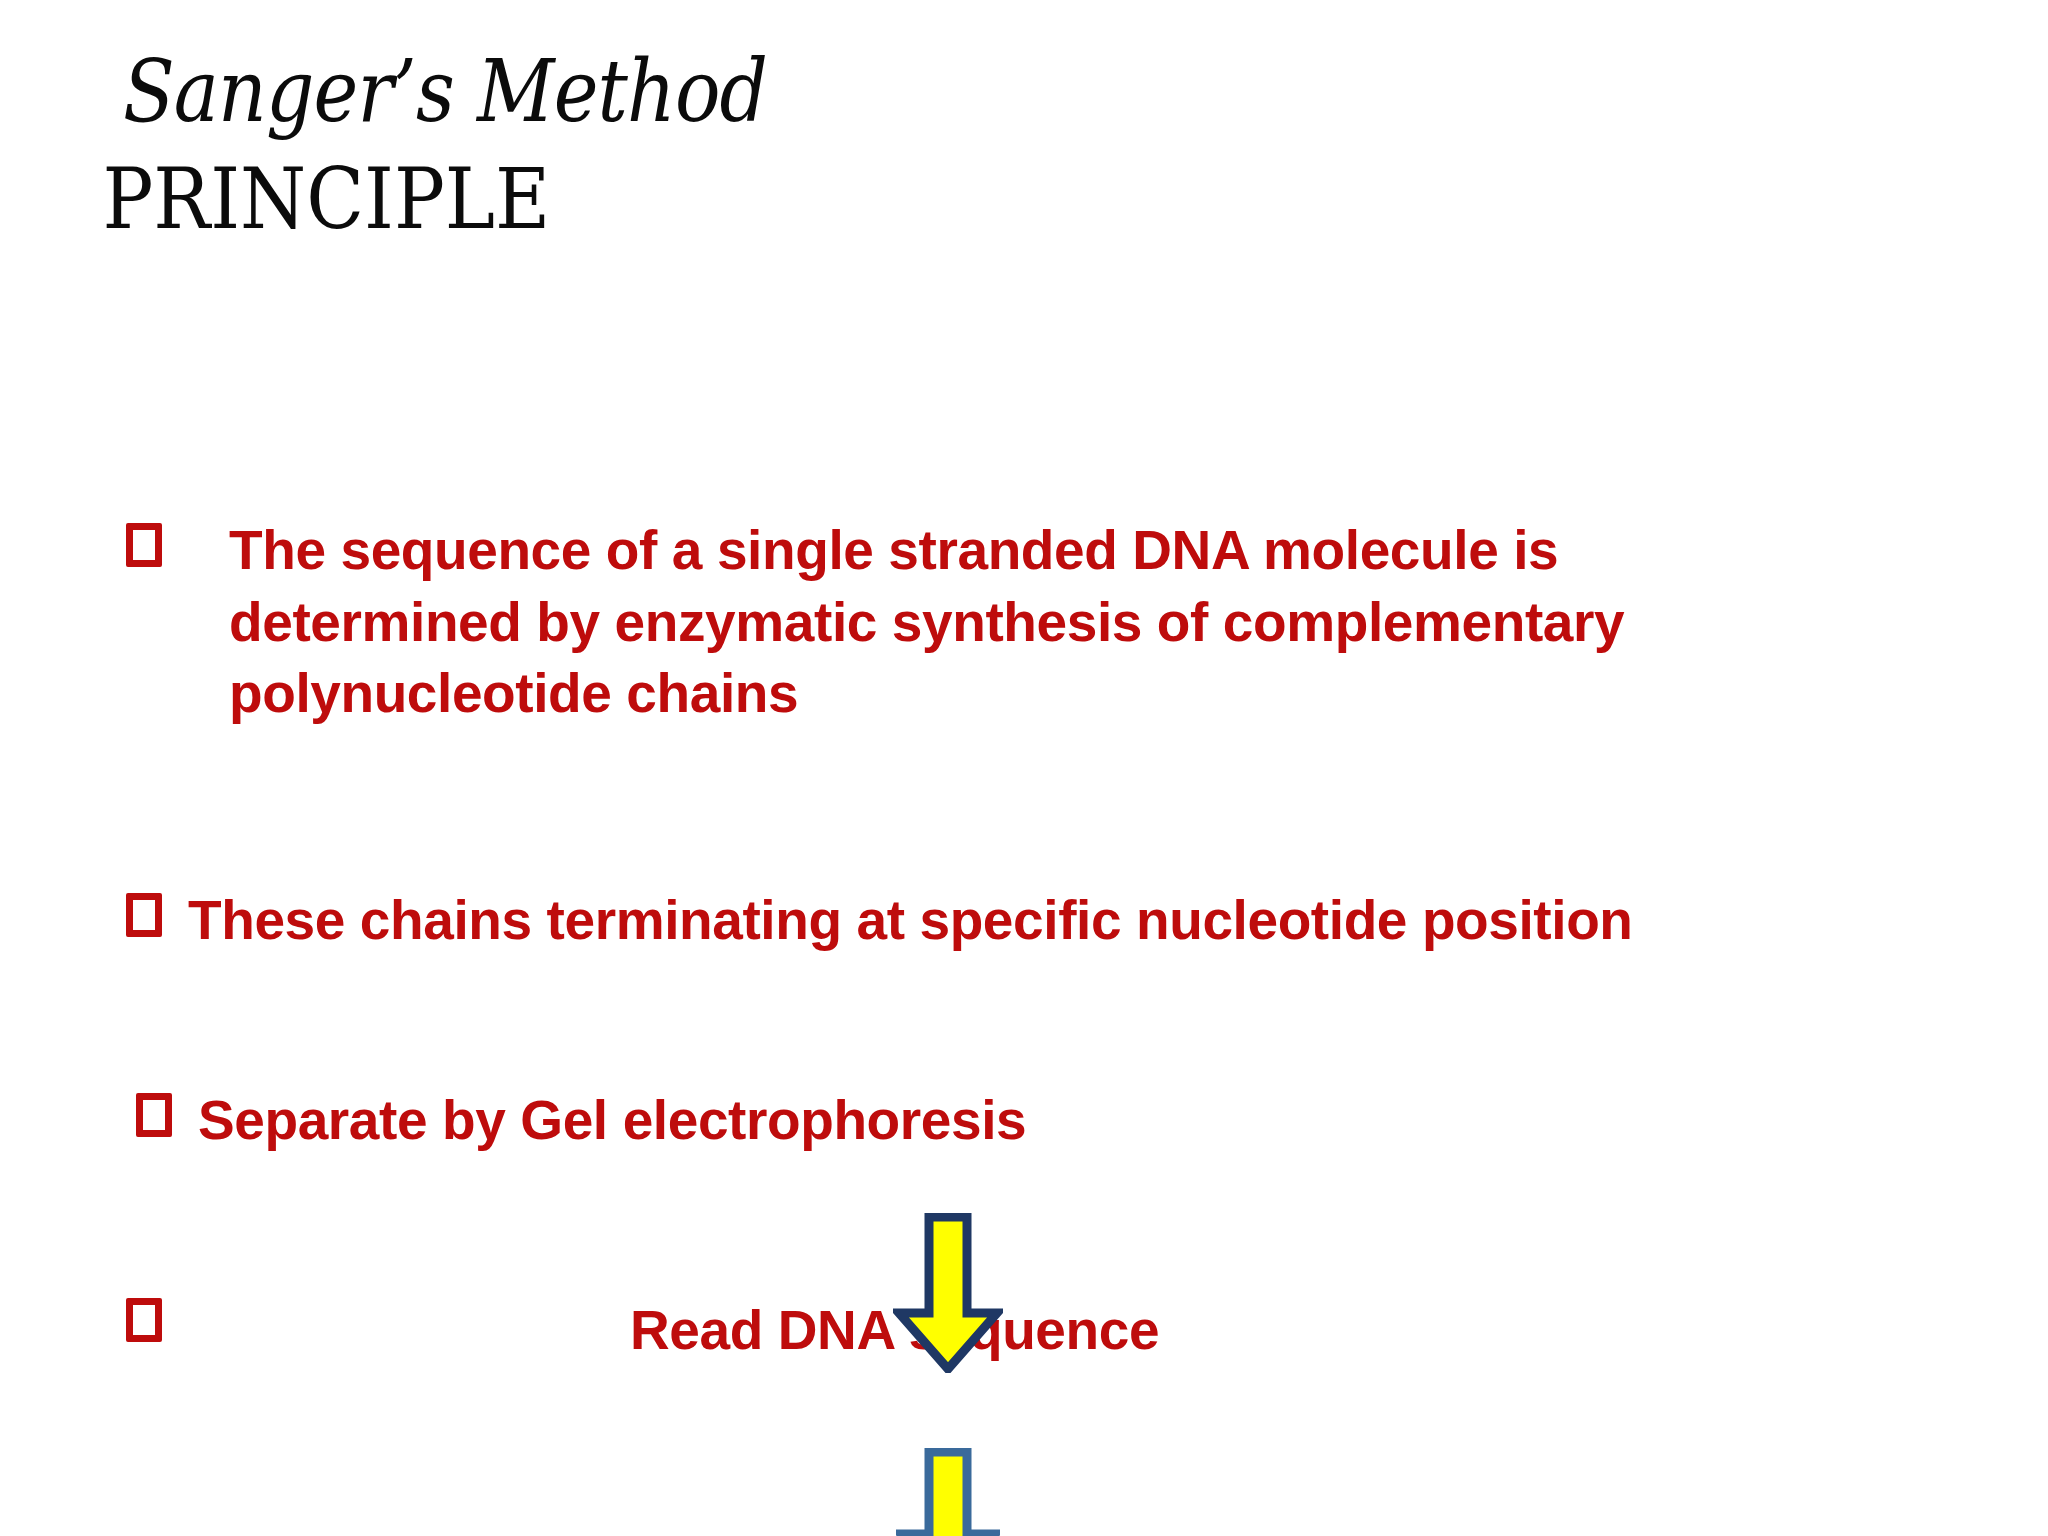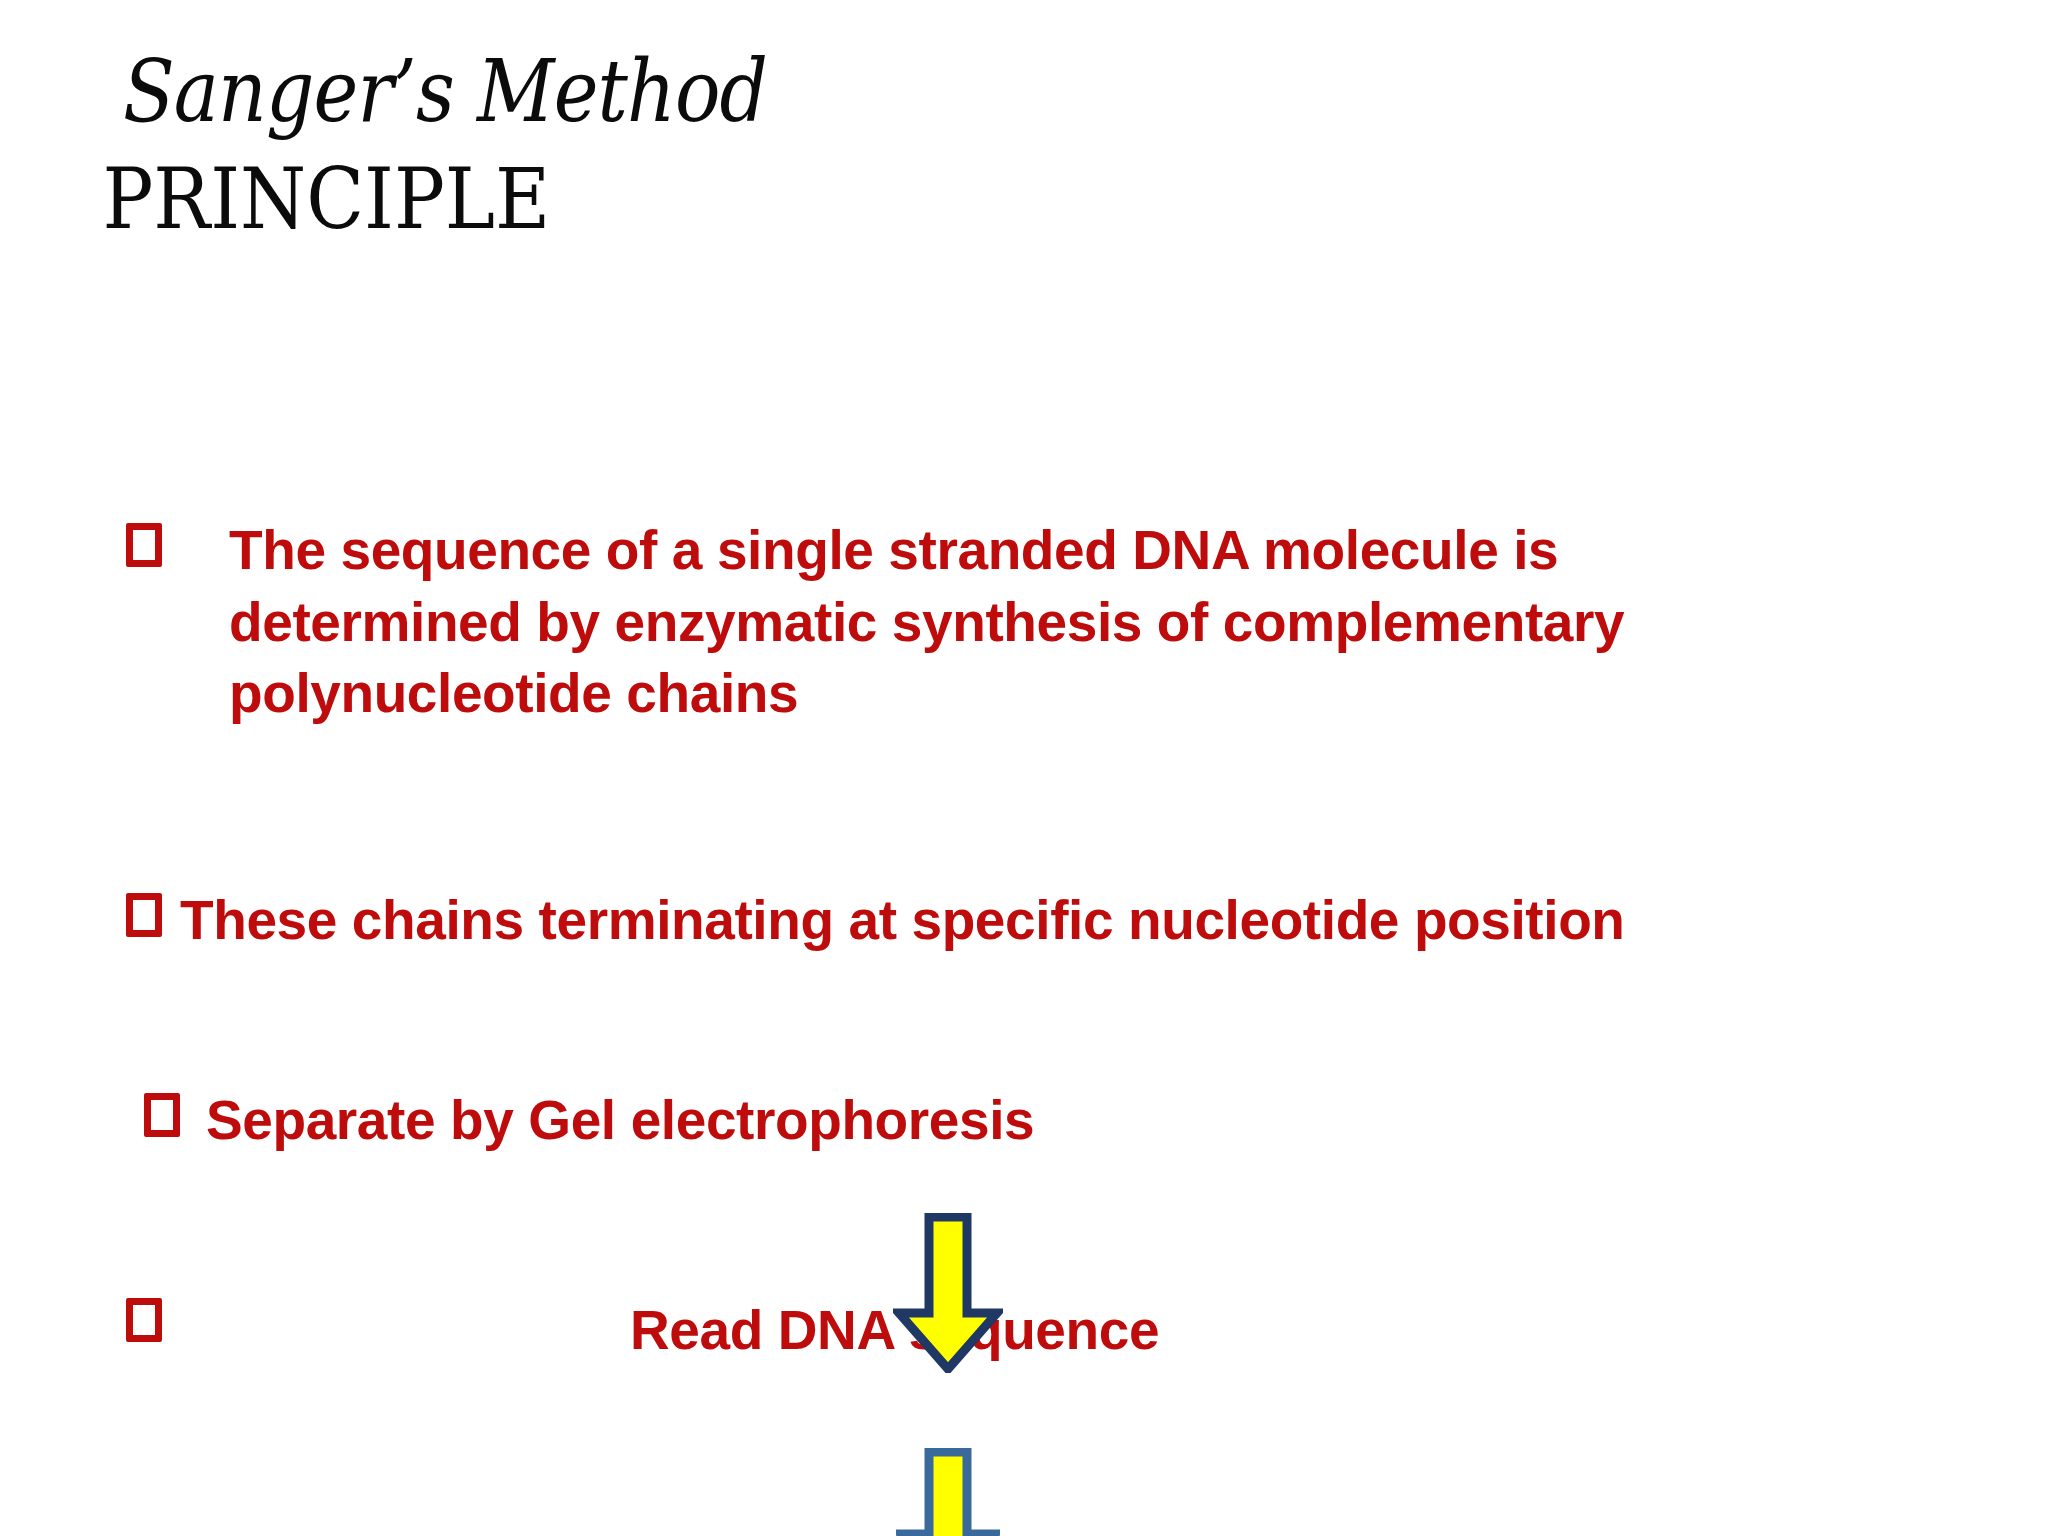--- a/index.html
+++ b/index.html
@@ -93,23 +93,23 @@
     letter-spacing: -0.4px;
     transform-origin: left top;
     white-space: pre-line;
   }
 
   
   #bullet-1 { left: 126px; top: 15px;  width: 1720px; gap: 23px; }
   #bullet-1 .bullet-text { margin-left: 26px; width: 1600px; }
 
   #bullet-2 { left: 126px; top: 385px; width: 1830px; }
-  #bullet-2 .bullet-text { width: 1760px; }
+  #bullet-2 .bullet-text { margin-left: 8px; width: 1760px; }
 
-  #bullet-3 { left: 144px; top: 585px; width: 1400px; }
+  #bullet-3 { left: 136px; top: 585px; width: 1400px; }
   #bullet-3 .bullet-text { margin-left: 8px; }
 
   #bullet-4 { left: 126px; top: 790px; width: 1400px; }
   #bullet-4 .bullet-text { margin-left: 8px; }
 
   .bullet-4-label {
     position: absolute;
     left: 630px;
     top: 795px;
     font-family: "Liberation Sans", sans-serif;

